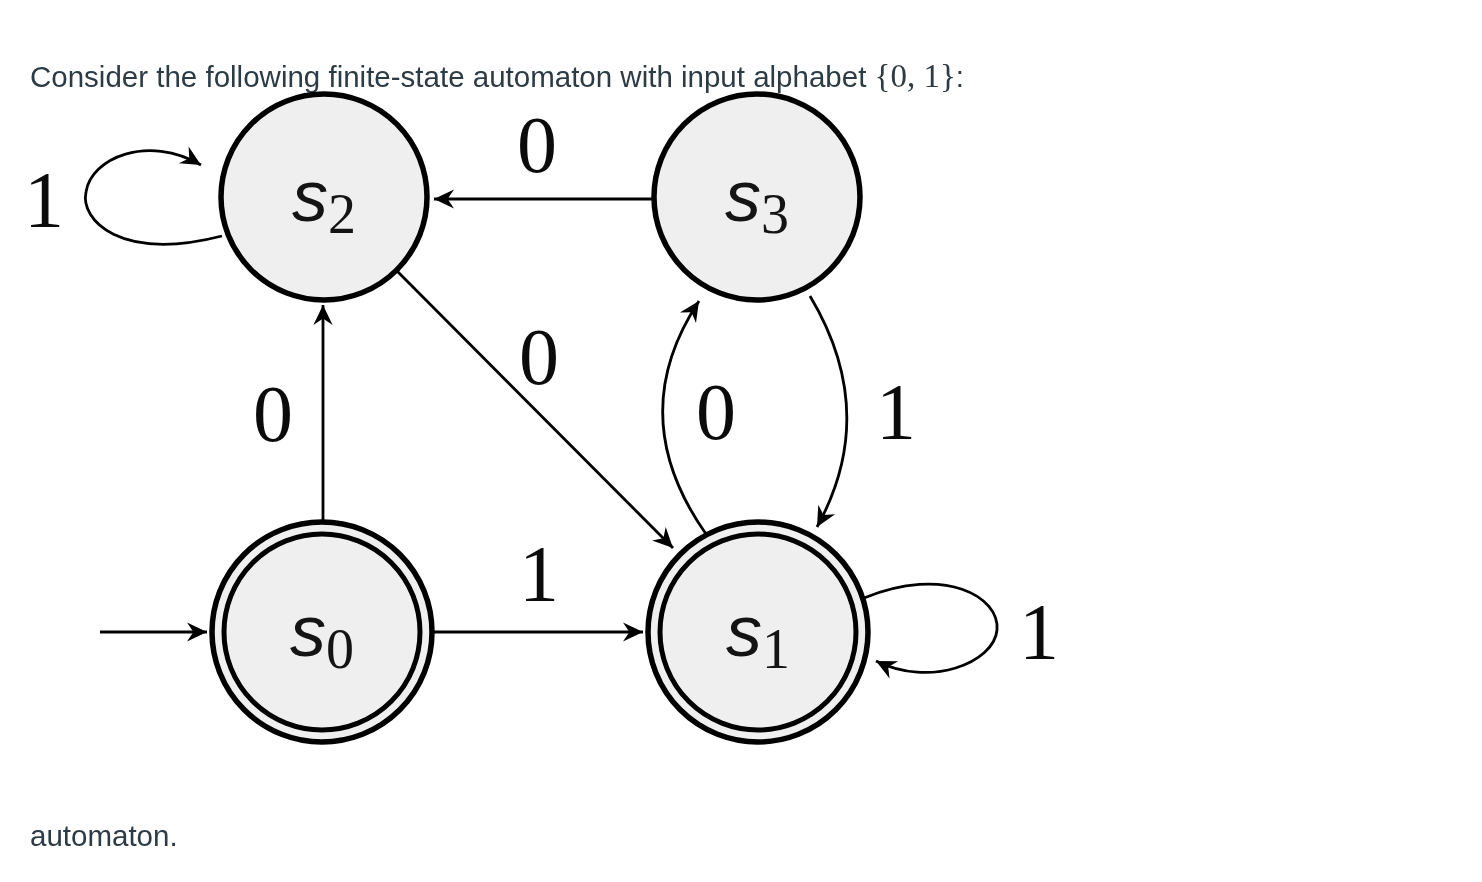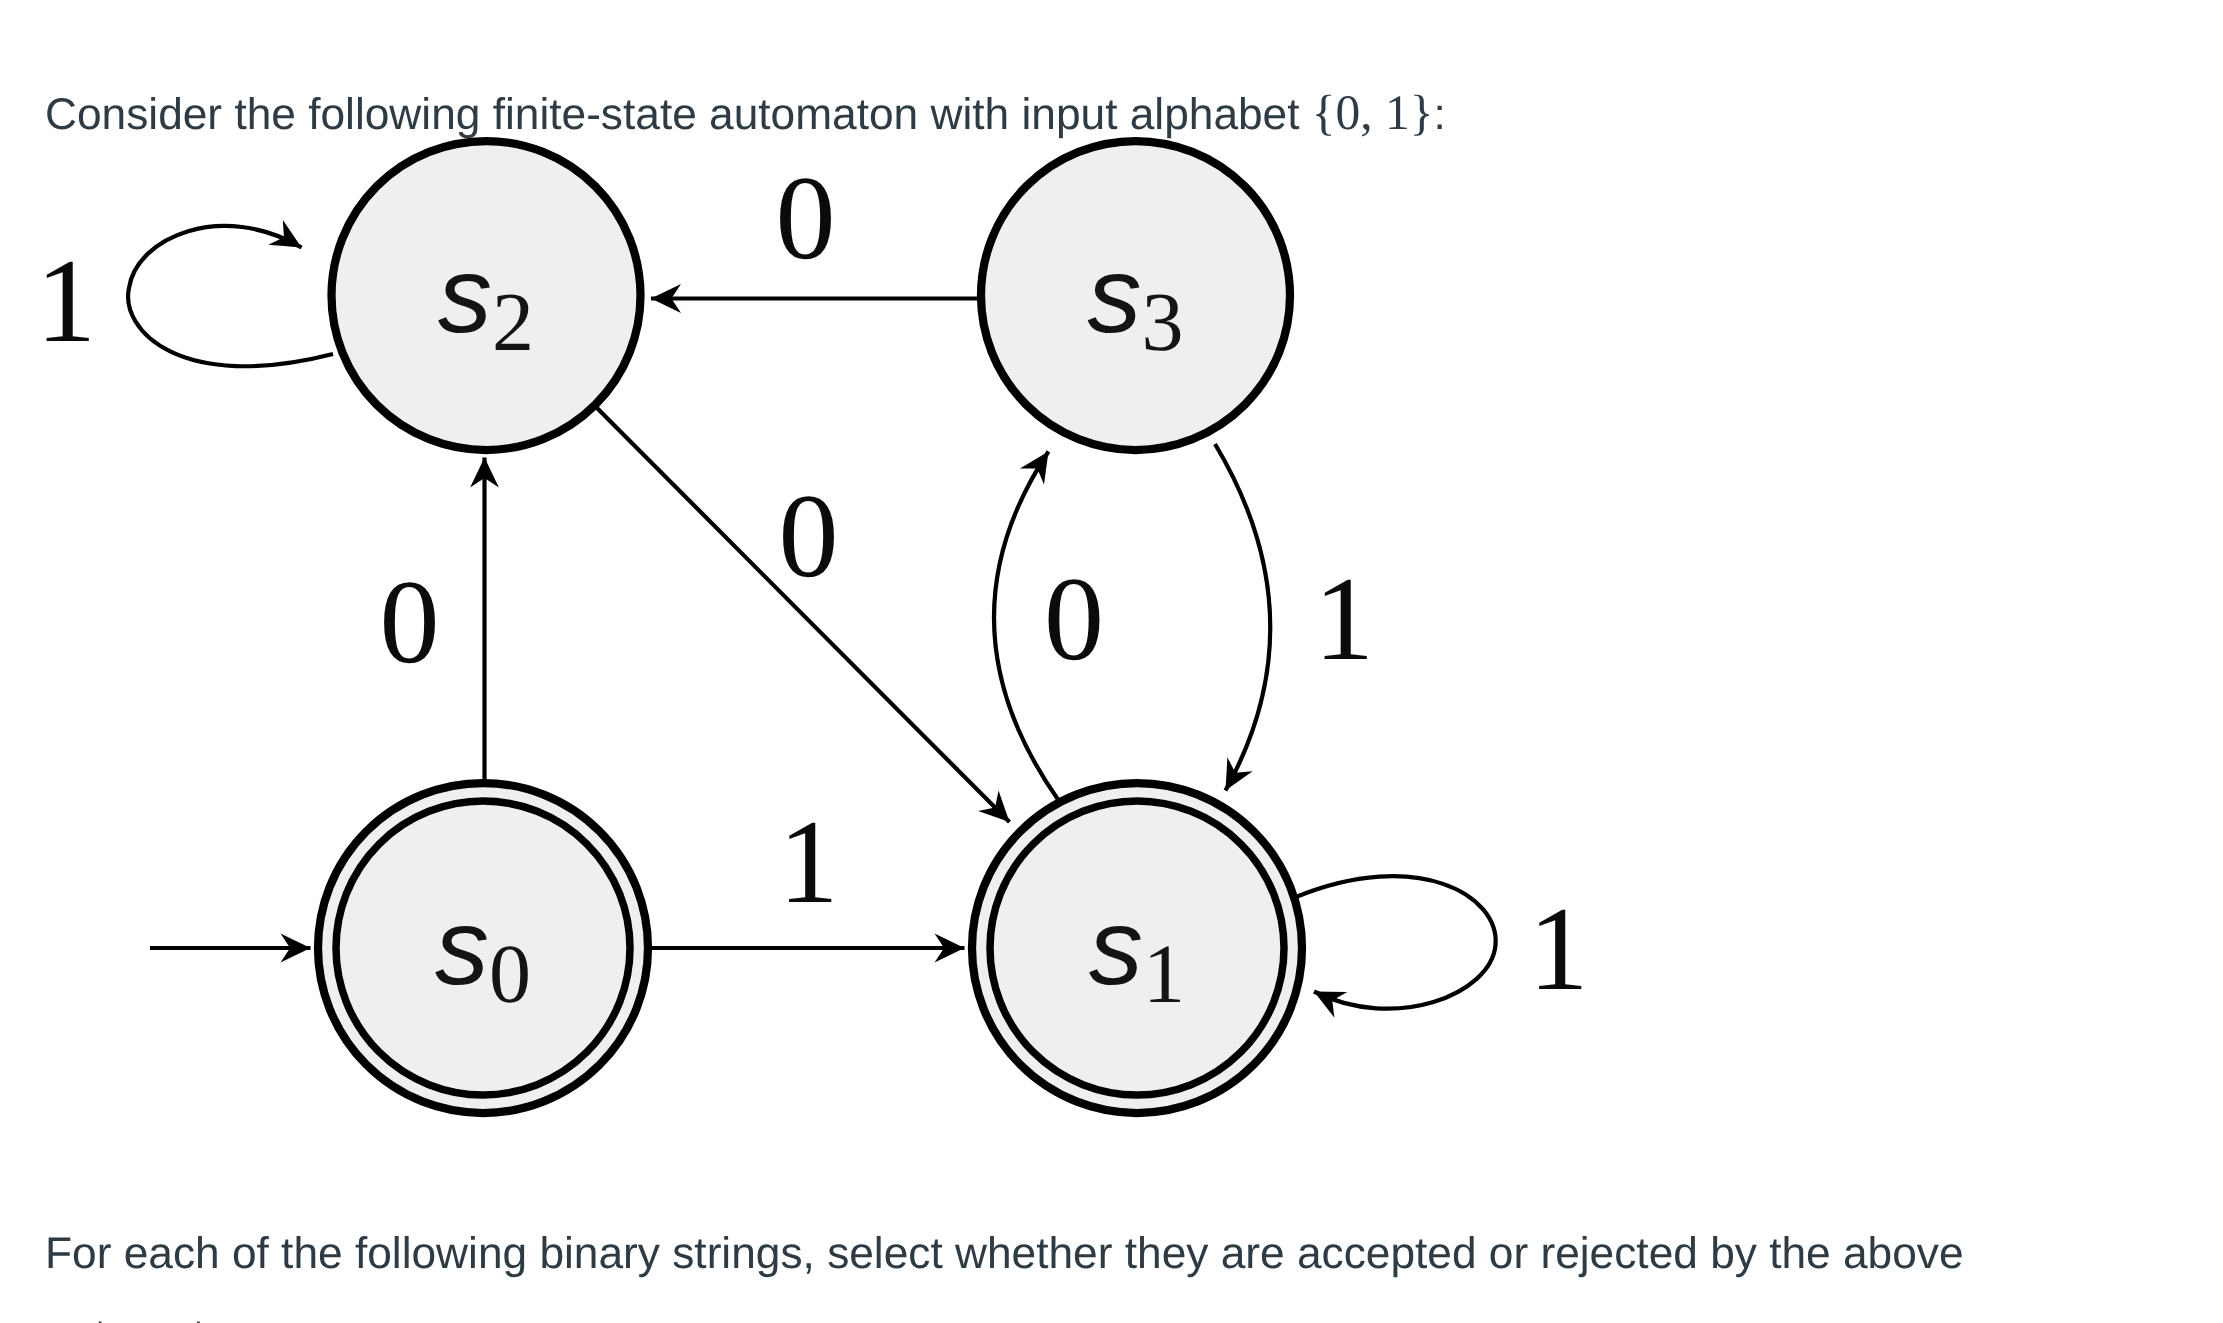--- a/index.html
+++ b/index.html
@@ -74,17 +74,16 @@
     </g>
 
     <g>
       <circle class="state-outer" cx="758" cy="632" r="110" fill="#efefef"></circle>
       <circle class="state-inner" cx="758" cy="632" r="98"></circle>
       <text class="slabel" x="758" y="656"><tspan class="main">s</tspan><tspan class="sub" dy="12">1</tspan></text>
     </g>
   </svg>
 
   <p class="qtext footer">
-    <span class="line">For each of the following binary strings, select whether they are accepted or rejected by the above</span>
     <span class="line">automaton.</span>
   </p>
 
 </div>
 
 </body></html>

